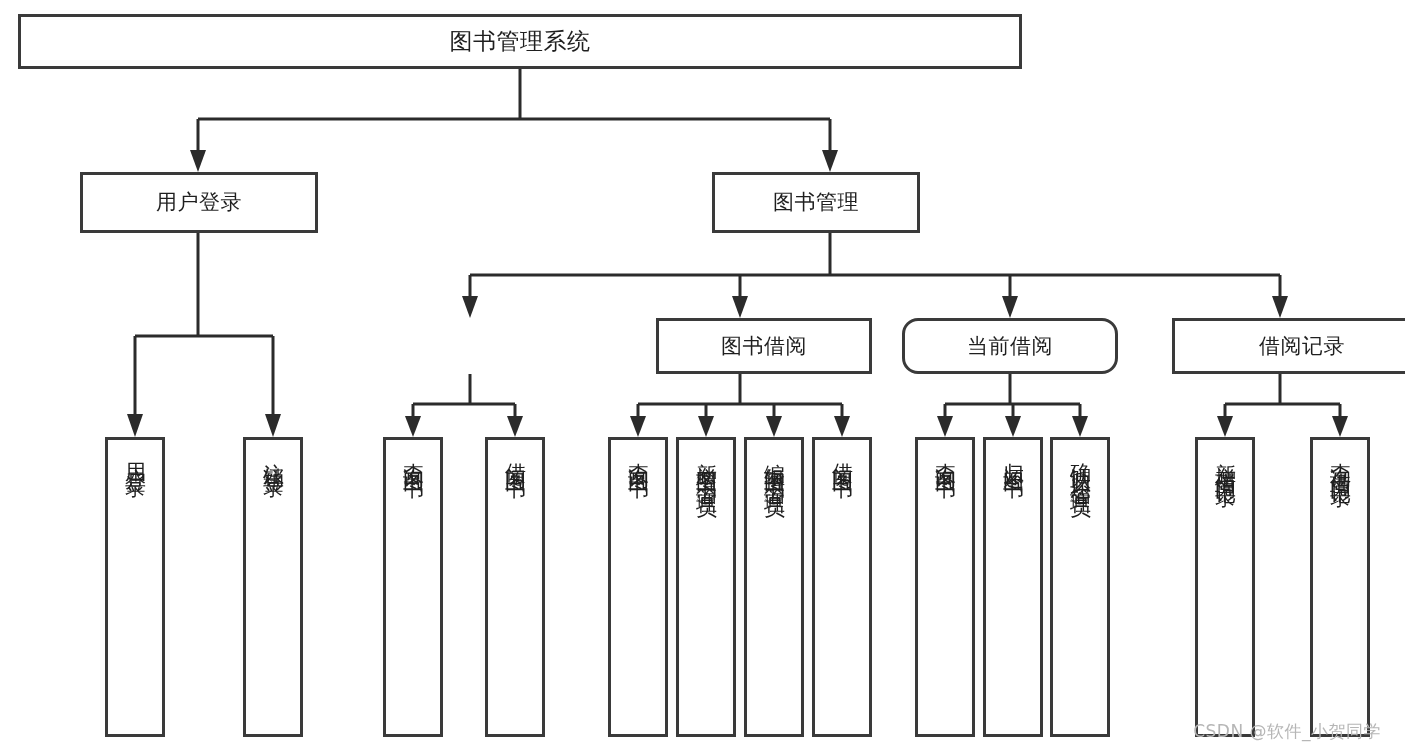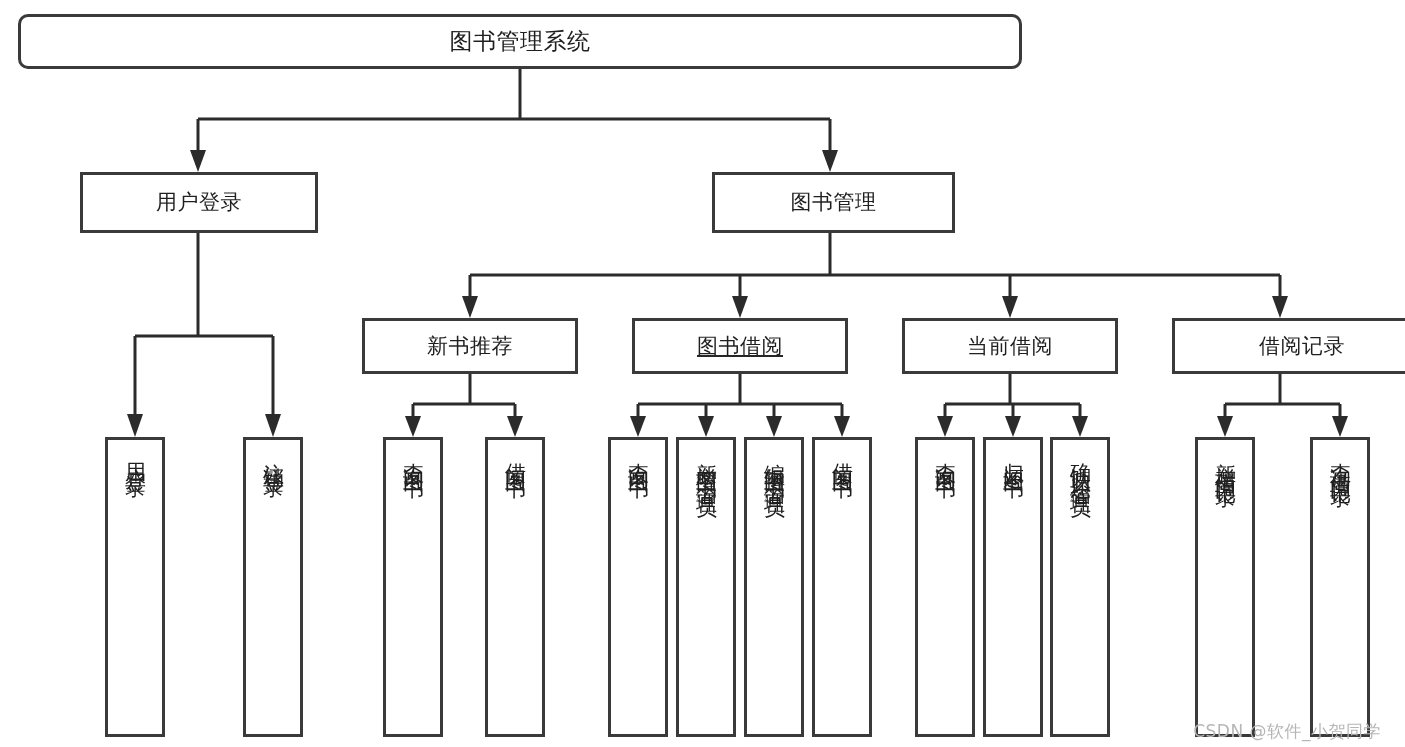--- a/index.html
+++ b/index.html
@@ -45,35 +45,35 @@
   }
   .node .lbl{
     display:block;
     line-height:1.16;
     letter-spacing:.5px;
     color:#1f1f1f;
     white-space:nowrap;
   }
 
   
-  .n-root{ left:18px; top:14px; width:1004px; height:55px;border-radius:10px; }
+  .n-root{ left:18px; top:14px; width:1004px; height:55px; }
   .n-root .lbl{ font-size:23px; }
 
   
   .n-l1{ top:172px; height:61px; }
   .n-l1 .lbl{ font-size:21px; }
   .n-user-login{ left:80px;  width:238px; }
-  .n-book-mgmt{ left:712px;  width:243px; }
+  .n-book-mgmt{ left:712px;  width:208px; }
 
   
   .n-l2{ top:318px; height:56px; }
   .n-l2 .lbl{ font-size:21px; }
   .n-new-rec{   left:362px;  width:216px; }
-  .n-borrow{    left:632px;  width:216px;text-decoration:underline; }
-  .n-current{   left:902px;  width:216px; }
+  .n-borrow{    left:656px;  width:216px; }
+  .n-current{   left:902px;  width:216px;border-radius:16px; }
   .n-history{   left:1172px; width:260px; }
 
   
   .leaf{
     top:437px;
     width:60px;
     height:300px;
     align-items:flex-start;
     justify-content:center;
     padding-top:6px;
@@ -187,23 +187,20 @@
     <span class="lbl">图书管理系统</span>
   </div>
 
   <div class="node n-l1 n-user-login">
     <span class="lbl">用户登录</span>
   </div>
   <div class="node n-l1 n-book-mgmt">
     <span class="lbl">图书管理</span>
   </div>
 
-  <div class="node n-l2 n-new-rec">
-    <span class="lbl">新书推荐</span>
-  </div>
   <div class="node n-l2 n-borrow">
     <span class="lbl">图书借阅</span>
   </div>
   <div class="node n-l2 n-current">
     <span class="lbl">当前借阅</span>
   </div>
   <div class="node n-l2 n-history">
     <span class="lbl">借阅记录</span>
   </div>
 

